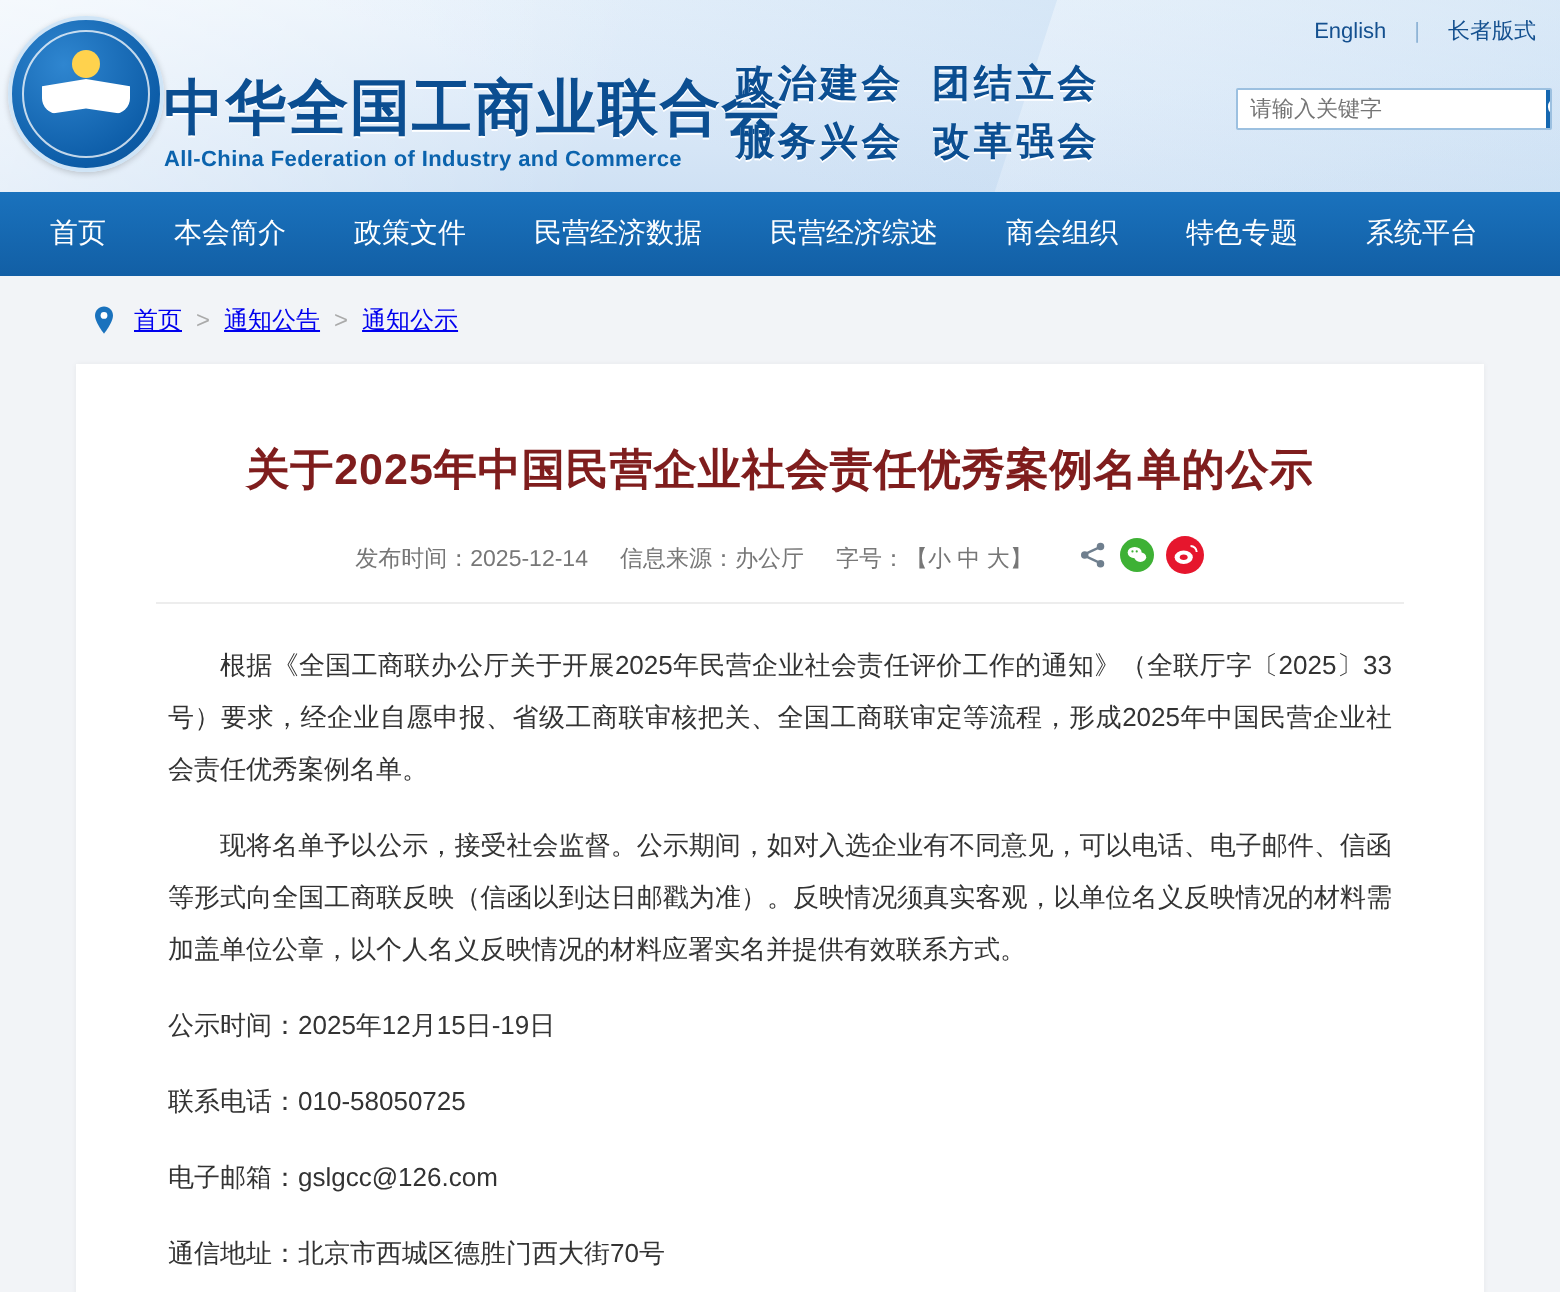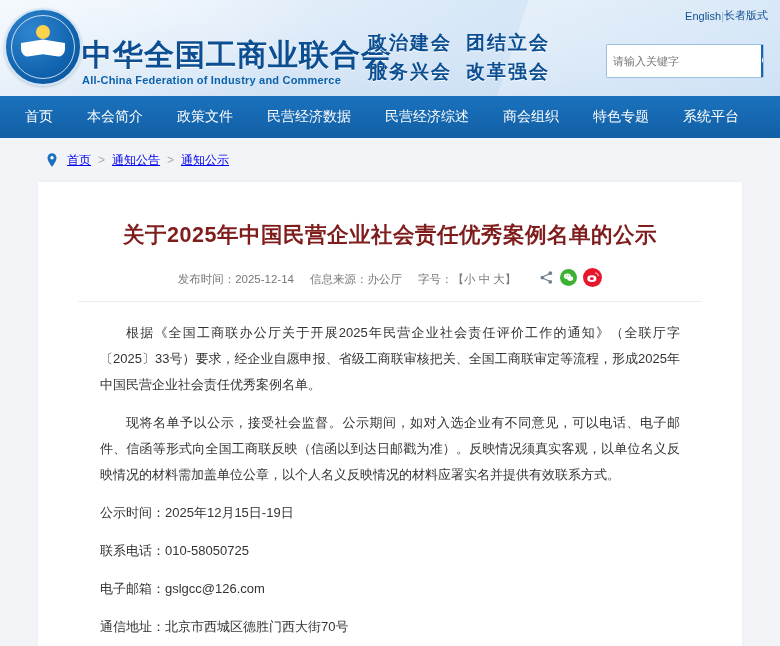--- a/index.html
+++ b/index.html
@@ -108,30 +108,30 @@
   }
   .slogan span.gap { display: inline-block; width: 14px; }
   .top-links {
     position: absolute;
     right: 12px;
     top: 8px;
     font-size: 11px;
     color: #1c5fa0;
     display: flex;
     align-items: center;
-    gap: 0;
+    gap: 14px;
   }
   .top-links .lnk { color: #14508f; text-decoration: none; }
   .top-links .sep { color: #8fb4d6; }
   .search-box {
     position: absolute;
-    right: 16px;
+    right: 4px;
     top: 44px;
     width: 158px;
-    height: 34px;
+    height: 21px;
     display: flex;
     border: 1px solid #9cc0e0;
     background: #fff;
     border-radius: 1px;
     overflow: hidden;
   }
   .search-box input {
     flex: 1;
     border: 0;
     outline: 0;
@@ -232,21 +232,21 @@
   .sh.grey { background: none; color: #7b8a99; width: 16px; }
   .sh.wechat { background: #3eb135; }
   .sh.weibo { background: #e6162d; width: 19px; height: 19px; font-size: 10px; }
 
   .body-text {
     font-size: 13px;
     color: #333;
     line-height: 2.0;
     padding: 18px 6px 0;
   }
-  .body-text p { margin: 0 16px 12px; }
+  .body-text p { margin: 0 0 12px; }
   .indent { text-indent: 26px; text-align: justify; }
   .kv { margin: 0 0 10px; }
 </style>
 </head>
 <body>
 
 <div class="header">
   <div class="header-deco"></div>
 
   <div class="logo-block">

